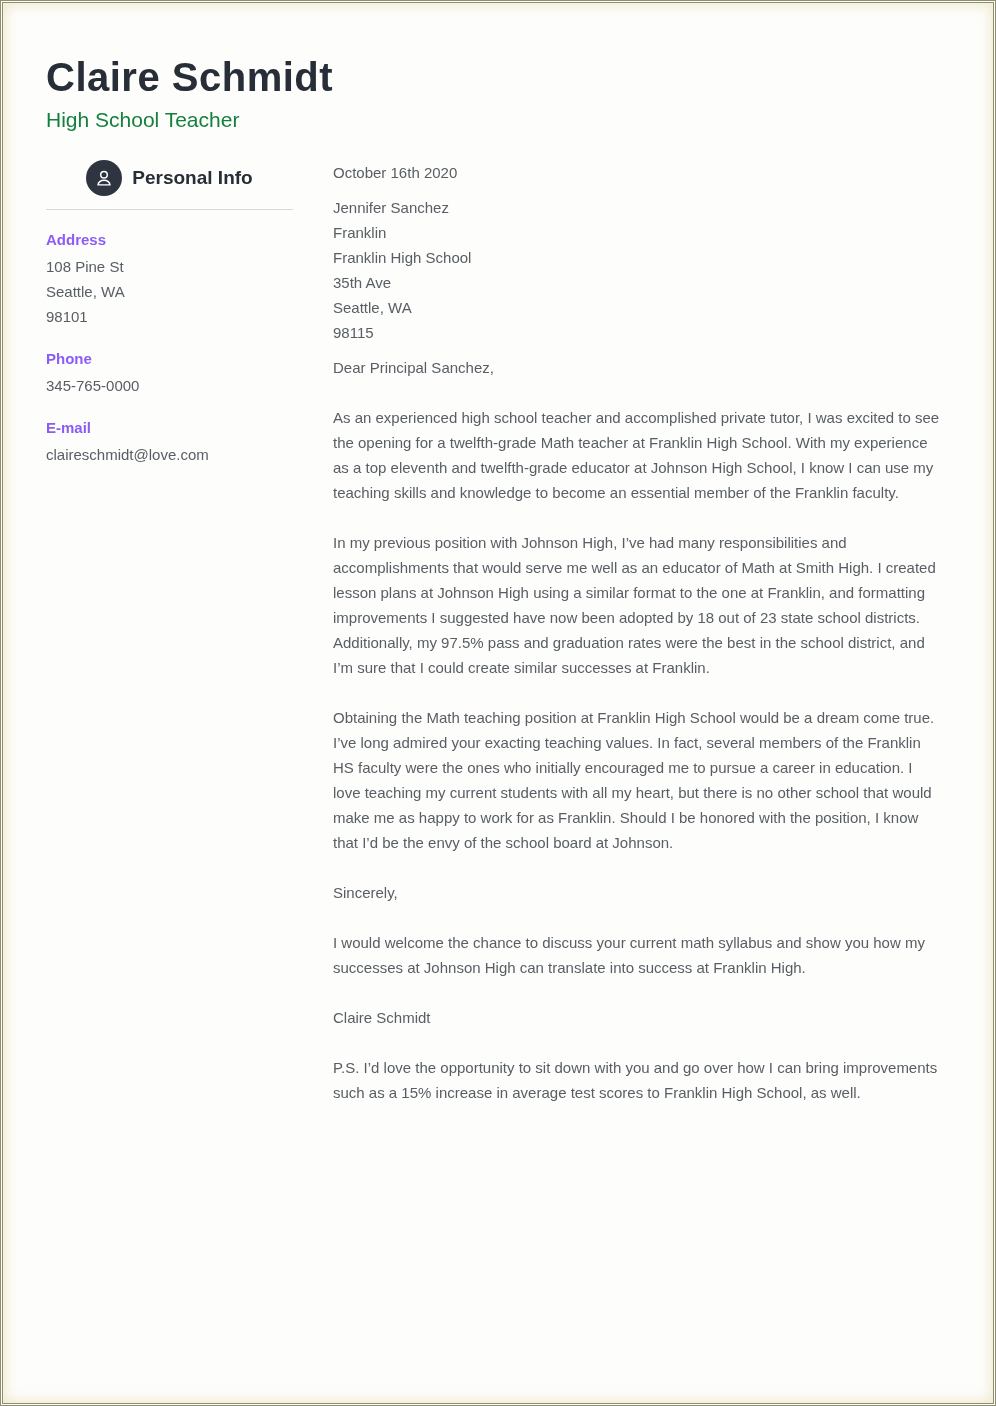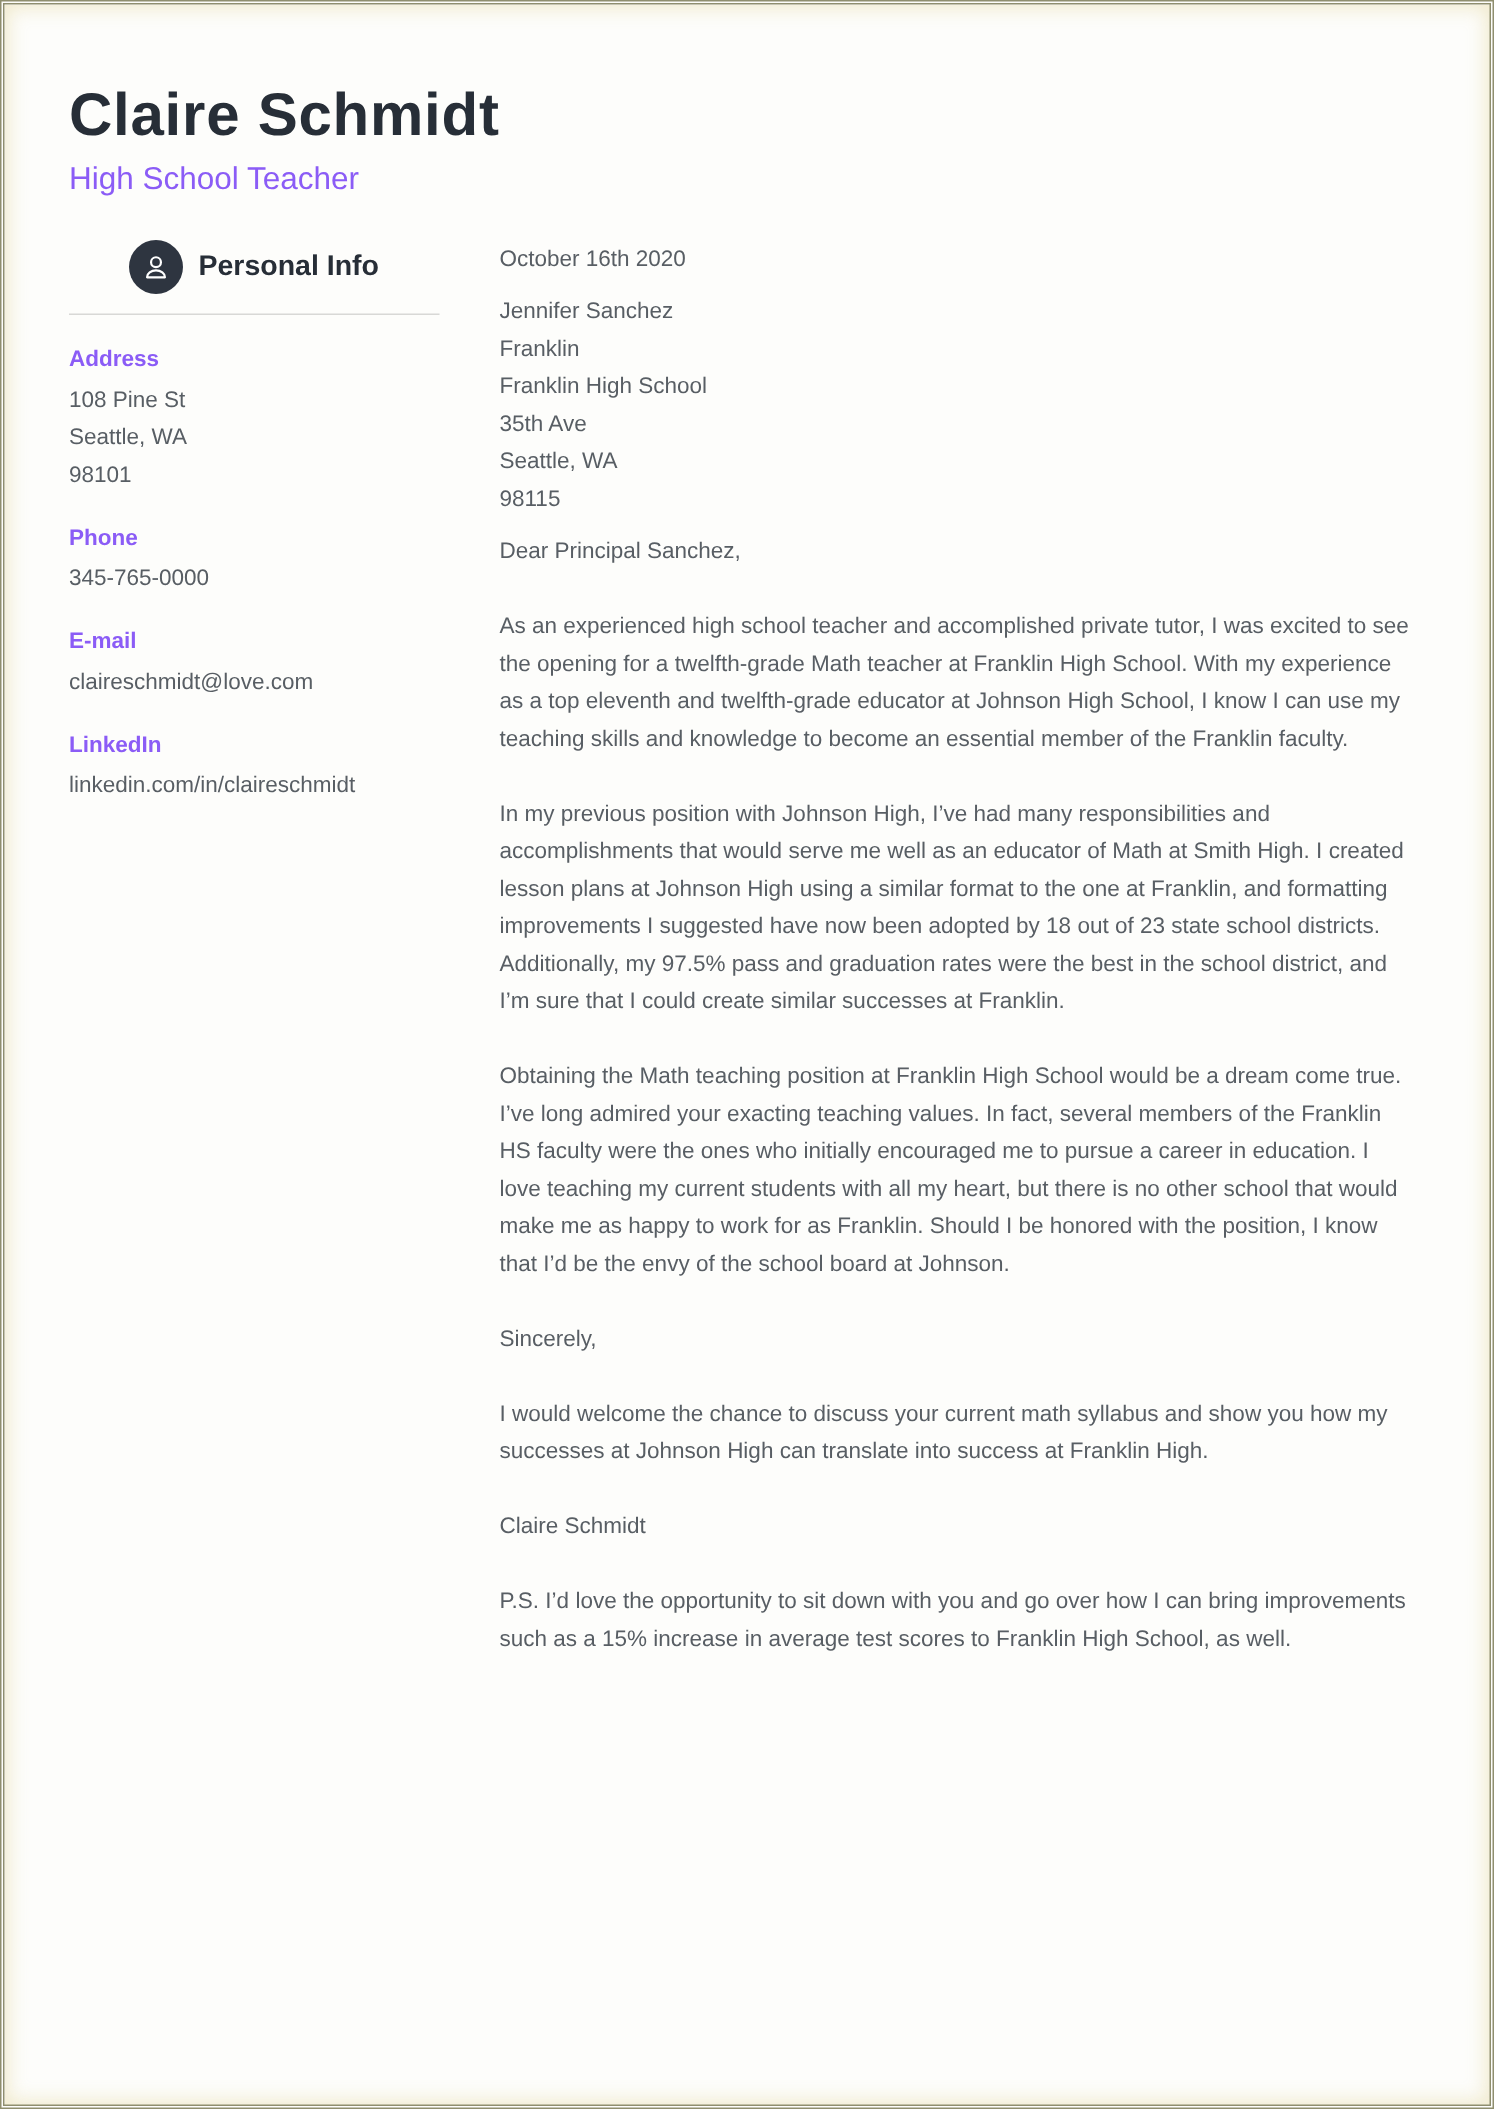--- a/index.html
+++ b/index.html
@@ -22,21 +22,21 @@
   
   .name {
     font-size: 40px;
     font-weight: bold;
     color: #272e37;
     letter-spacing: 0.5px;
     line-height: 1.1;
   }
   .job-title {
     font-size: 21px;
-    color: #8b5cf6;
+    color: #15803d;
     margin-top: 9px;
   }
   
   .columns {
     display: flex;
     margin-top: 28px;
   }
   .sidebar {
     width: 247px;
     flex: 0 0 247px;
@@ -122,24 +122,20 @@
       <div class="sidebar-section">
         <div class="section-label">Phone</div>
         <div class="section-line">345-765-0000</div>
       </div>
 
       <div class="sidebar-section">
         <div class="section-label">E-mail</div>
         <div class="section-line">claireschmidt@love.com</div>
       </div>
 
-      <div class="sidebar-section">
-        <div class="section-label">LinkedIn</div>
-        <div class="section-line">linkedin.com/in/claireschmidt</div>
-      </div>
     </div>
 
     <div class="letter">
       <div class="date-line">October 16th 2020</div>
 
       <div class="recipient">
         <div class="recipient-line">Jennifer Sanchez</div>
         <div class="recipient-line">Franklin</div>
         <div class="recipient-line">Franklin High School</div>
         <div class="recipient-line">35th Ave</div>

